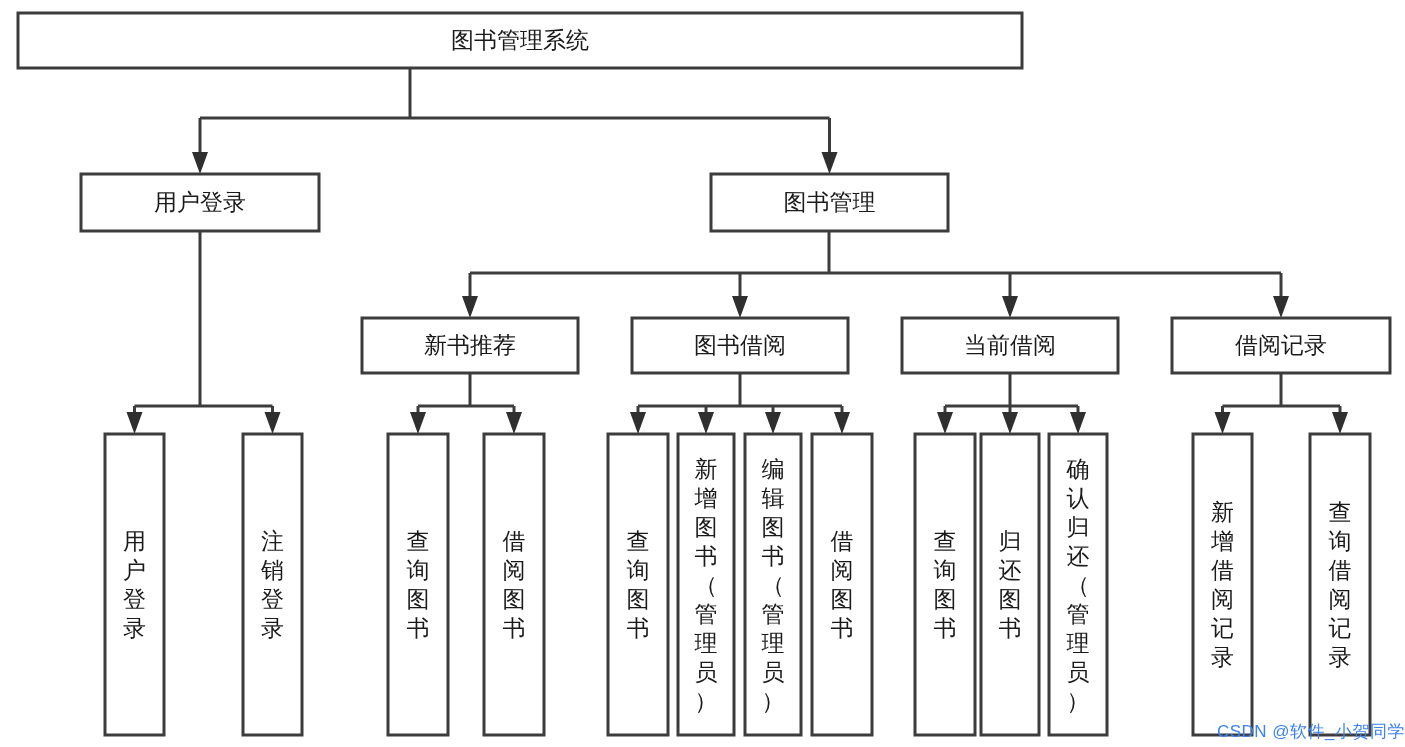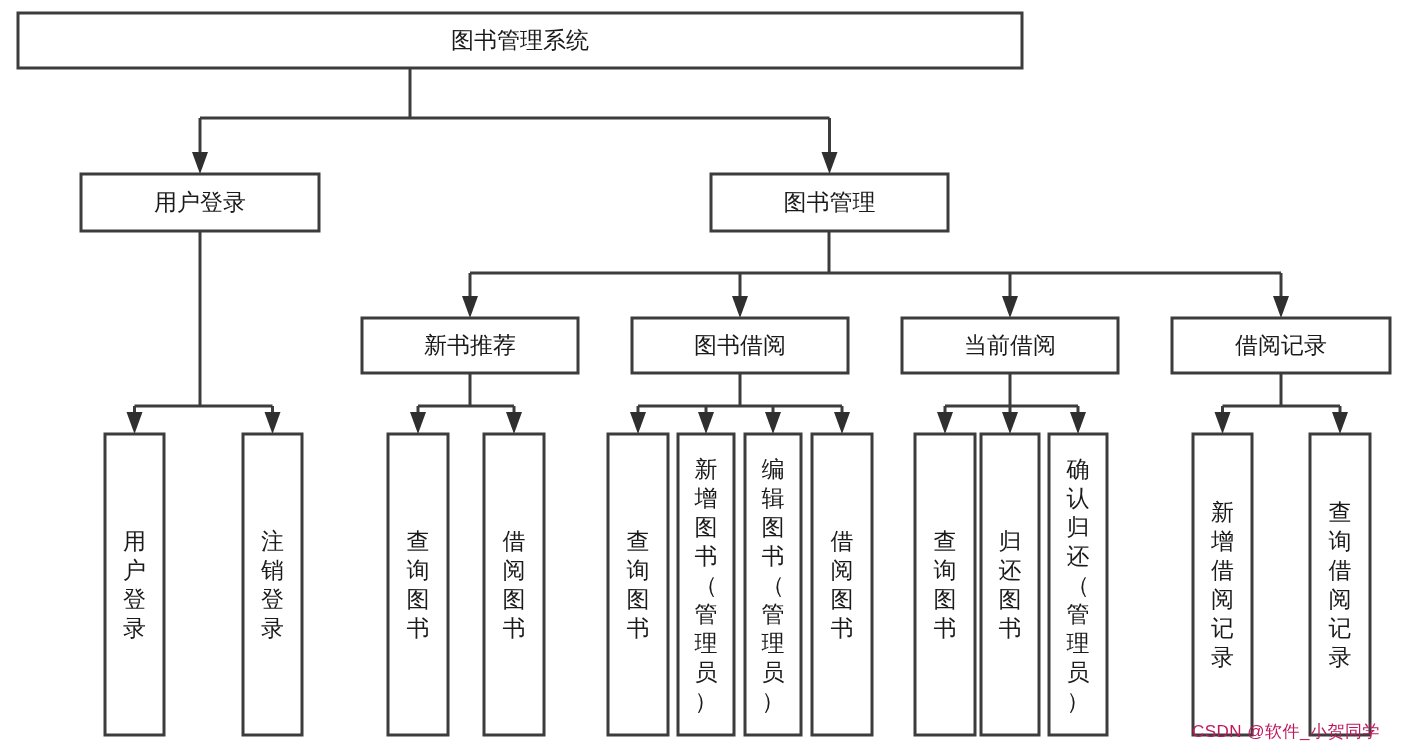--- a/index.html
+++ b/index.html
@@ -49,25 +49,25 @@
     dominant-baseline: middle;
   }
   .node-label-v {
     font-family: "Liberation Sans", "DejaVu Sans", sans-serif;
     font-size: 23px;
     fill: #1a1a1a;
     text-anchor: middle;
   }
   .watermark {
     position: absolute;
-    right: 25px;
+    right: 0;
     bottom: 4px;
     font-family: "Liberation Sans", "DejaVu Sans", sans-serif;
     font-size: 17px;
-    color: #be185d;
+    color: #3b82f6;
     letter-spacing: 0.5px;
     white-space: nowrap;
     pointer-events: none;
   }
 </style>
 </head>
 <body>
 
 <div id="chart-root">
   <svg class="flow" id="flow-svg" viewBox="0 0 1405 747" xmlns="http://www.w3.org/2000/svg">

